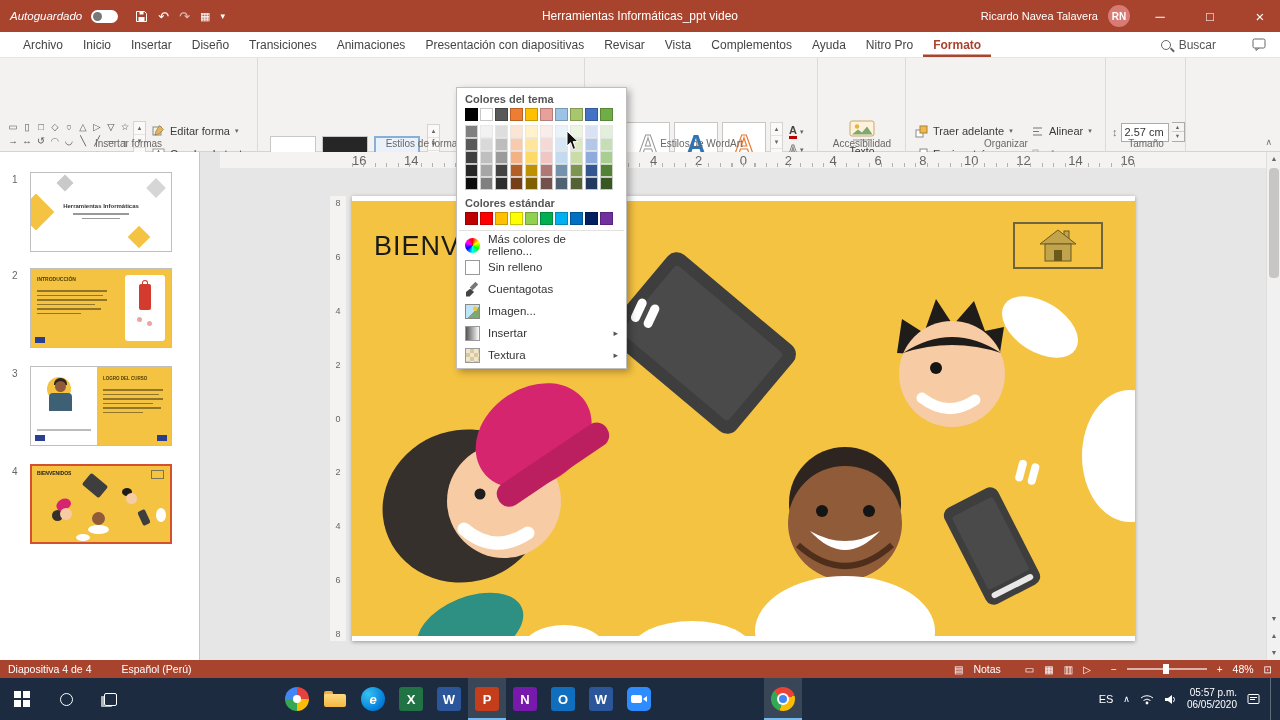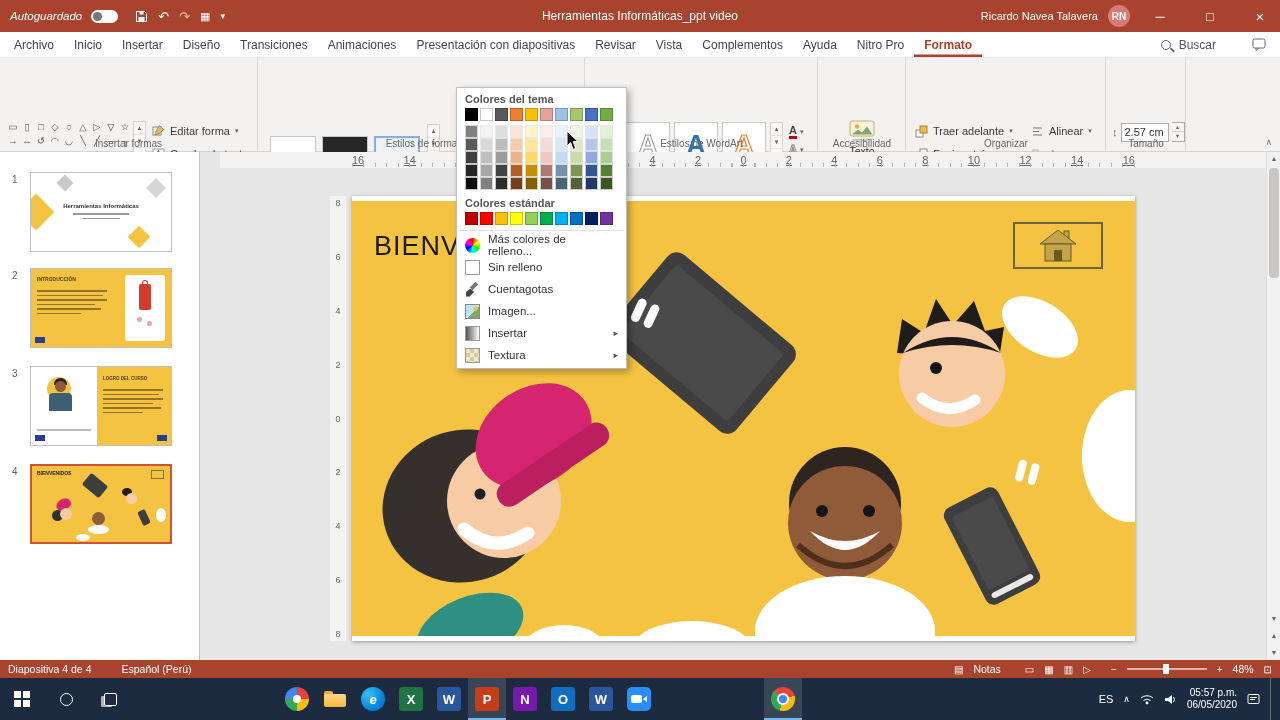--- a/index.html
+++ b/index.html
@@ -19,21 +19,21 @@
   .qat span{font-size:13px;line-height:1;}
   .tb-title{position:absolute;left:0;right:0;text-align:center;font-size:12px;pointer-events:none;}
   .tb-right{margin-left:auto;display:flex;align-items:center;gap:10px;height:100%;}
   .tb-user{font-size:11px;}
   .tb-avatar{width:22px;height:22px;border-radius:50%;background:var(--avatar);color:#fff;font-size:10px;display:flex;align-items:center;justify-content:center;font-weight:bold;}
   .winbtn{width:40px;height:32px;display:flex;align-items:center;justify-content:center;font-size:13px;}
   .winbtn.close{font-size:15px;}
 
   
   .tabrow{position:absolute;left:0;top:32px;right:0;height:26px;background:#fff;display:flex;align-items:stretch;border-bottom:1px solid #E8E6E4;}
-  .tabs{display:flex;align-items:stretch;padding-left:4px;}
+  .tabs{display:flex;align-items:stretch;padding-left:13px;}
   .tab{display:flex;align-items:center;padding:0 10px;font-size:12px;color:#444;white-space:nowrap;}
   .tab.active{color:var(--brand);box-shadow:inset 0 -2.5px 0 var(--brand);font-weight:bold;}
   .tab-extras{margin-left:auto;display:flex;align-items:center;gap:8px;padding-right:14px;color:#555;font-size:12px;}
   .lens{width:10px;height:10px;border:1.5px solid #666;border-radius:50%;position:relative;}
   .lens::after{content:"";position:absolute;left:8px;top:8px;width:5px;height:1.5px;background:#666;transform:rotate(45deg);}
   .comment-ic{margin-left:28px;}
 
   
   .ribbon{position:absolute;left:0;top:58px;right:0;height:94px;background:#F3F2F1;border-bottom:1px solid #D6D4D2;}
   .grp{position:absolute;top:0;height:94px;border-right:1px solid #DCDAD8;}
@@ -91,21 +91,21 @@
   .t3-left{position:absolute;left:0;top:0;width:66px;height:100%;background:#fff;}
   .t3-title{position:absolute;left:72px;top:9px;font-size:4.5px;font-weight:bold;color:#4a3b06;}
   .t3-lines{position:absolute;left:72px;top:19px;width:62px;}
   .t4-title{position:absolute;left:5px;top:4px;font-size:5px;font-weight:bold;color:#222;}
   .t4-house{position:absolute;right:6px;top:4px;width:13px;height:9px;border:1px solid #7A7356;}
   .mini{position:absolute;border-radius:50%;}
 
   
   .main{position:absolute;left:200px;top:152px;right:0;bottom:60px;background:#E6E6E6;}
   .ruler-strip{position:absolute;left:20px;right:14px;top:0;height:16px;background:#F4F3F2;}
-  .hruler{position:absolute;left:152px;top:0;width:783px;height:16px;display:flex;justify-content:space-between;align-items:center;font-size:11px;color:#666;text-decoration:underline;}
+  .hruler{position:absolute;left:152px;top:0;width:783px;height:16px;display:flex;justify-content:space-between;align-items:center;font-size:13px;color:#666;}
   .hruler::after{content:"";position:absolute;left:0;right:0;bottom:1px;height:4px;background:repeating-linear-gradient(to right,#B5B2AE 0 1px,transparent 1px 11.5px);}
   .vruler{position:absolute;left:130px;top:44px;width:16px;height:445px;background:#F4F3F2;display:flex;flex-direction:column;justify-content:space-between;align-items:center;font-size:9px;color:#666;padding:2px 0;}
   .slide{position:absolute;left:152px;top:44px;width:783px;height:445px;background:#fff;box-shadow:0 1px 4px rgba(0,0,0,.35);}
   .syellow{position:absolute;left:0;top:5px;right:0;bottom:5px;background:var(--slide_yellow);overflow:hidden;}
   .slide-title{position:absolute;left:22px;top:30px;font-size:27px;font-weight:400;letter-spacing:1px;color:#1a1a1a;}
   .house-box{position:absolute;right:32px;top:21px;width:90px;height:47px;border:2px solid #6E6540;display:flex;align-items:center;justify-content:center;}
   .art{position:absolute;left:0;top:0;}
   .mscroll{position:absolute;right:0;top:0;bottom:0;width:14px;background:#F1F1F1;border-left:1px solid #E0DEDC;}
   .mscroll .sarr{position:absolute;left:0;width:14px;height:14px;font-size:7px;color:#666;text-align:center;line-height:14px;}
   .mscroll .sthumb{position:absolute;left:2px;top:16px;width:10px;height:110px;background:#C8C6C4;border-radius:4px;}

